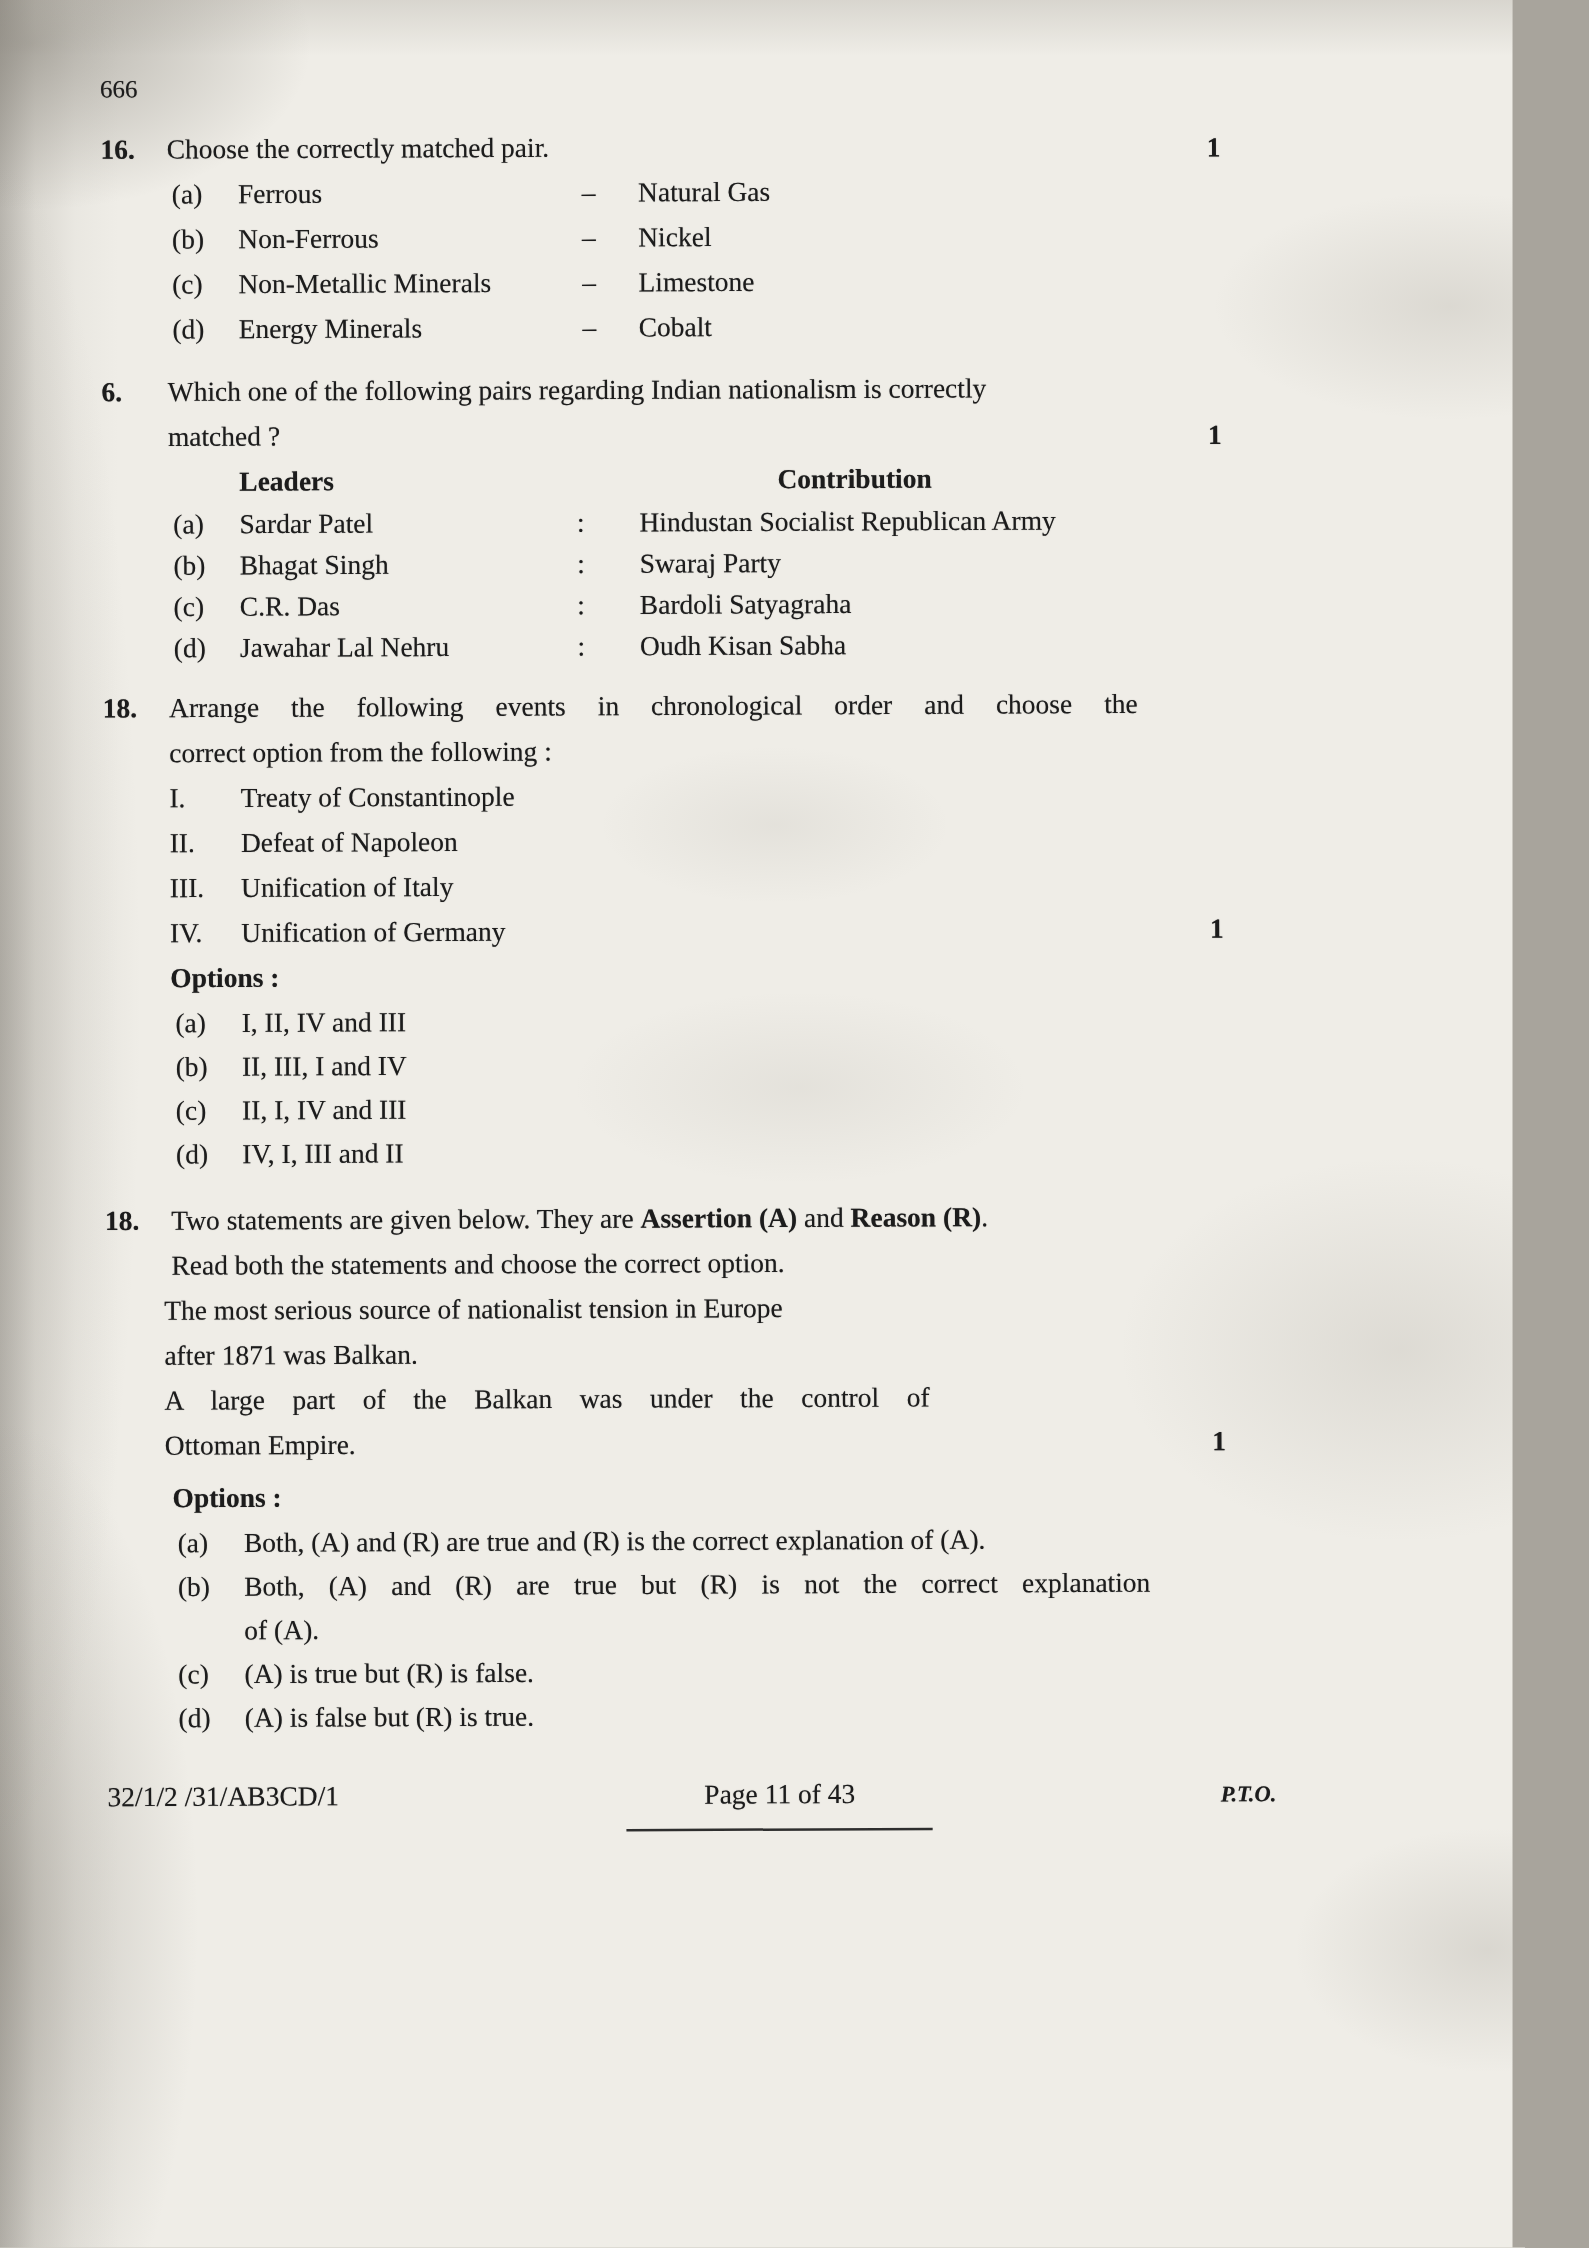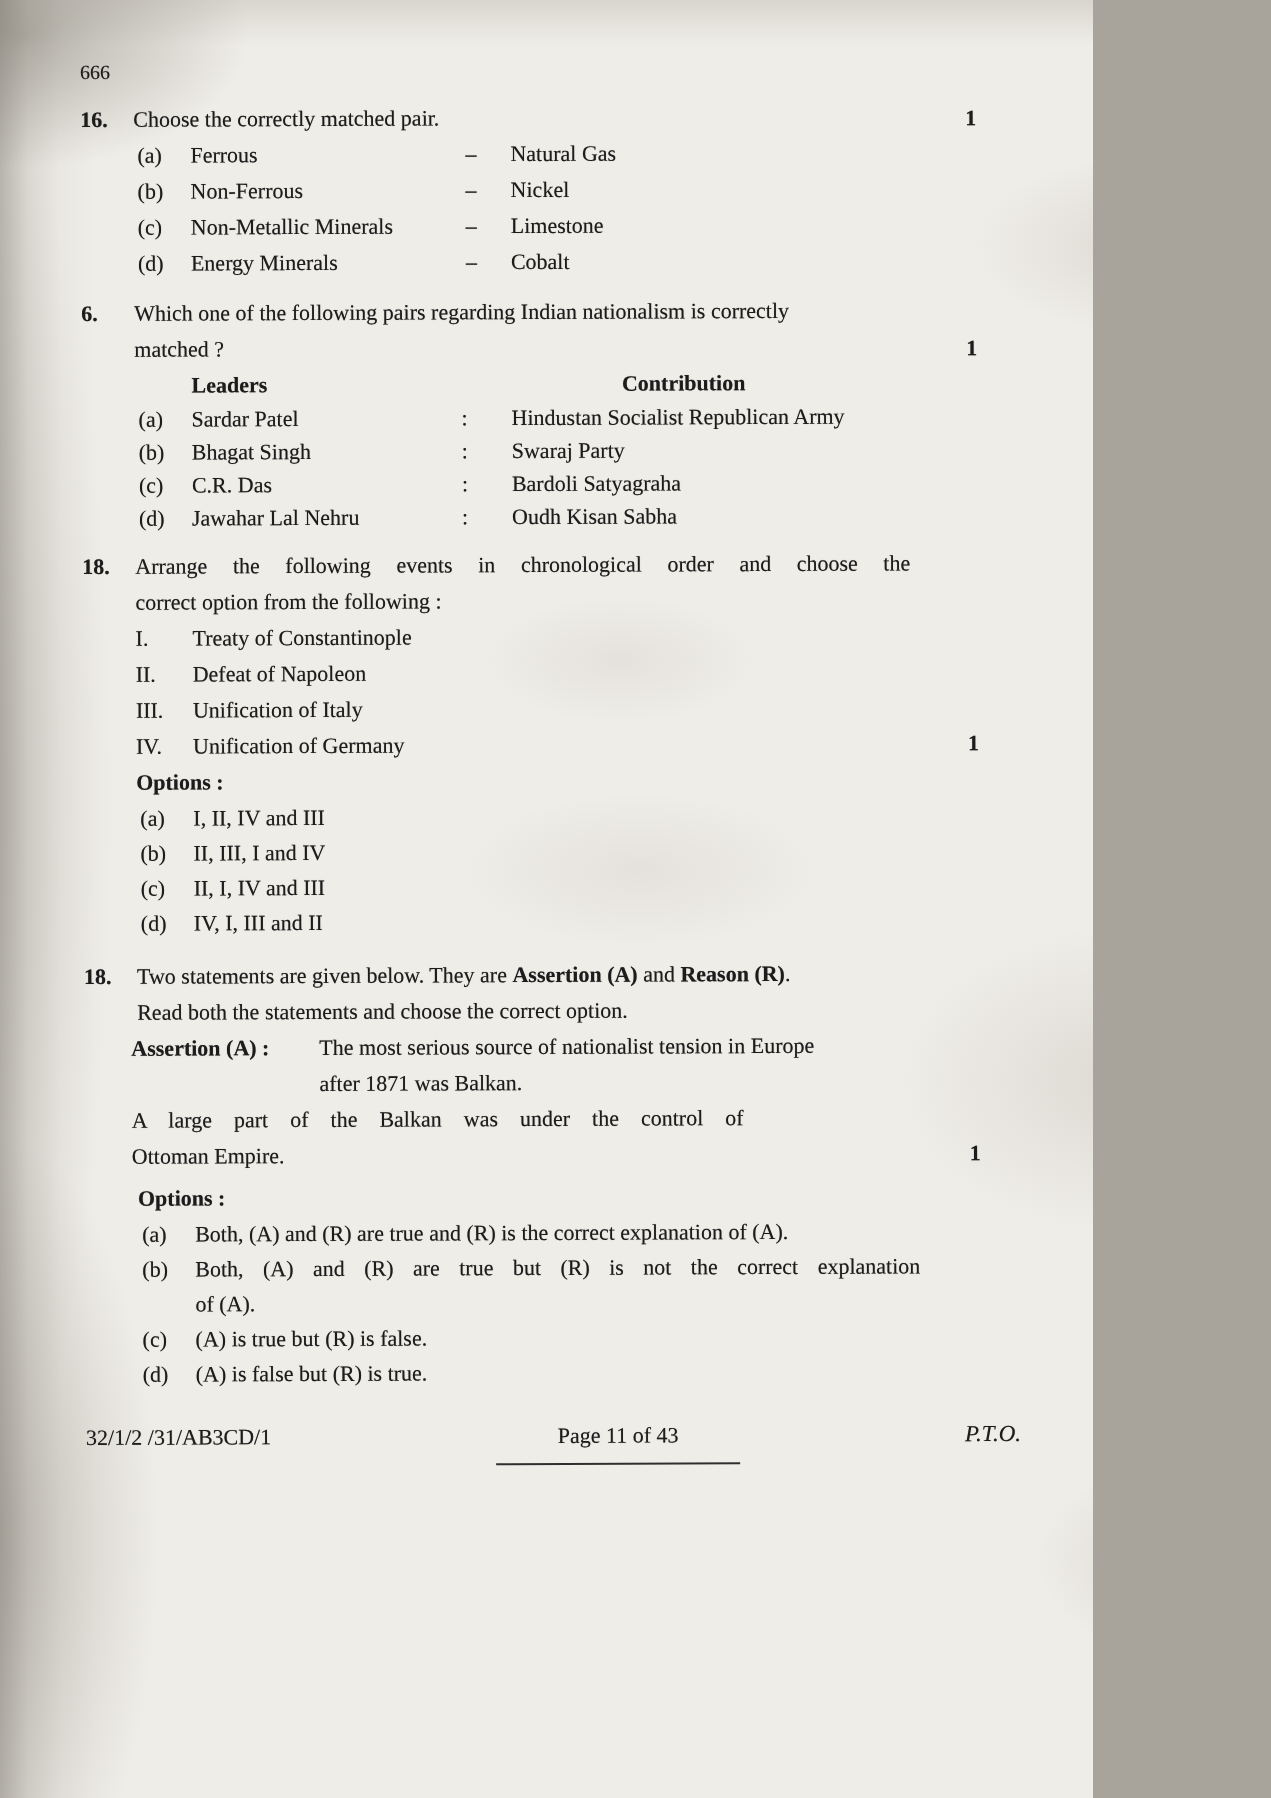--- a/index.html
+++ b/index.html
@@ -3,21 +3,21 @@
 <meta charset="utf-8">
 <style>
   * { margin: 0; padding: 0; box-sizing: border-box; }
   body {
     width: 1271px; height: 1798px;
     font-family: "Liberation Serif", "DejaVu Serif", serif;
     background: #a8a49c;
   }
   .page {
     position: relative;
-    width: 1093px; height: 1798px;
+    width: 1210px; height: 1798px;
     overflow: hidden;
     color: #1c1c1c;
     background:
       radial-gradient(ellipse 320px 190px at 25px 35px,  rgba(105,100,90,0.42), transparent 70%),
       radial-gradient(ellipse 220px 560px at 0px 1540px, rgba(115,110,100,0.34), transparent 72%),
       radial-gradient(ellipse 150px 900px at 0px 800px,  rgba(125,120,110,0.20), transparent 75%),
       radial-gradient(ellipse 270px 130px at 1160px 245px, rgba(150,145,135,0.22), transparent 70%),
       radial-gradient(ellipse 320px 220px at 1120px 1080px, rgba(150,145,135,0.20), transparent 70%),
       radial-gradient(ellipse 220px 140px at 1190px 1560px, rgba(140,135,125,0.22), transparent 70%),
       radial-gradient(ellipse 200px 90px  at 620px 660px,  rgba(130,125,115,0.10), transparent 70%),
@@ -74,21 +74,21 @@
   .footer {
     position: absolute; left: 0; top: 1362px; width: 935px;
     display: flex; justify-content: space-between; align-items: baseline;
     font-size: 22px;
   }
   .footer-center-wrap {
     display: inline-block;
     padding: 0 62px 9px;
     border-bottom: 2.5px solid #2e2e2e;
   }
-  .pto { font-weight: normal; font-style: italic; font-size: 23px; }
+  .pto { font-weight: bold; font-style: italic; font-size: 18px; }
 </style>
 </head>
 <body>
 
 <div class="page">
   <div class="content">
 
     <div class="corner-number">666</div>
 
     <section class="q q-first">
@@ -220,21 +220,20 @@
       <div class="q-head">
         <span class="q-num">18.</span>
         <span class="q-body">
           <span style="display:block" class="nowrap"><span>Two statements are given below. They are </span><span class="bold">Assertion (A)</span><span> and </span><span class="bold">Reason (R)</span><span>.</span></span>
           <span style="display:block" class="nowrap">Read both the statements and choose the correct option.</span>
         </span>
       </div>
       <span class="marks m-deep">1</span>
 
       <div class="ar-row">
-        <span class="ar-label">Assertion (A) :</span>
         <span class="ar-text">
           <span style="display:block" class="nowrap">The most serious source of nationalist tension in Europe</span>
           <span style="display:block" class="nowrap">after 1871 was Balkan.</span>
         </span>
       </div>
 
       <div class="ar-row">
         <span class="ar-text">
           <span style="display:block" class="justify-line">A large part of the Balkan was under the control of</span>
           <span style="display:block" class="nowrap">Ottoman Empire.</span>

